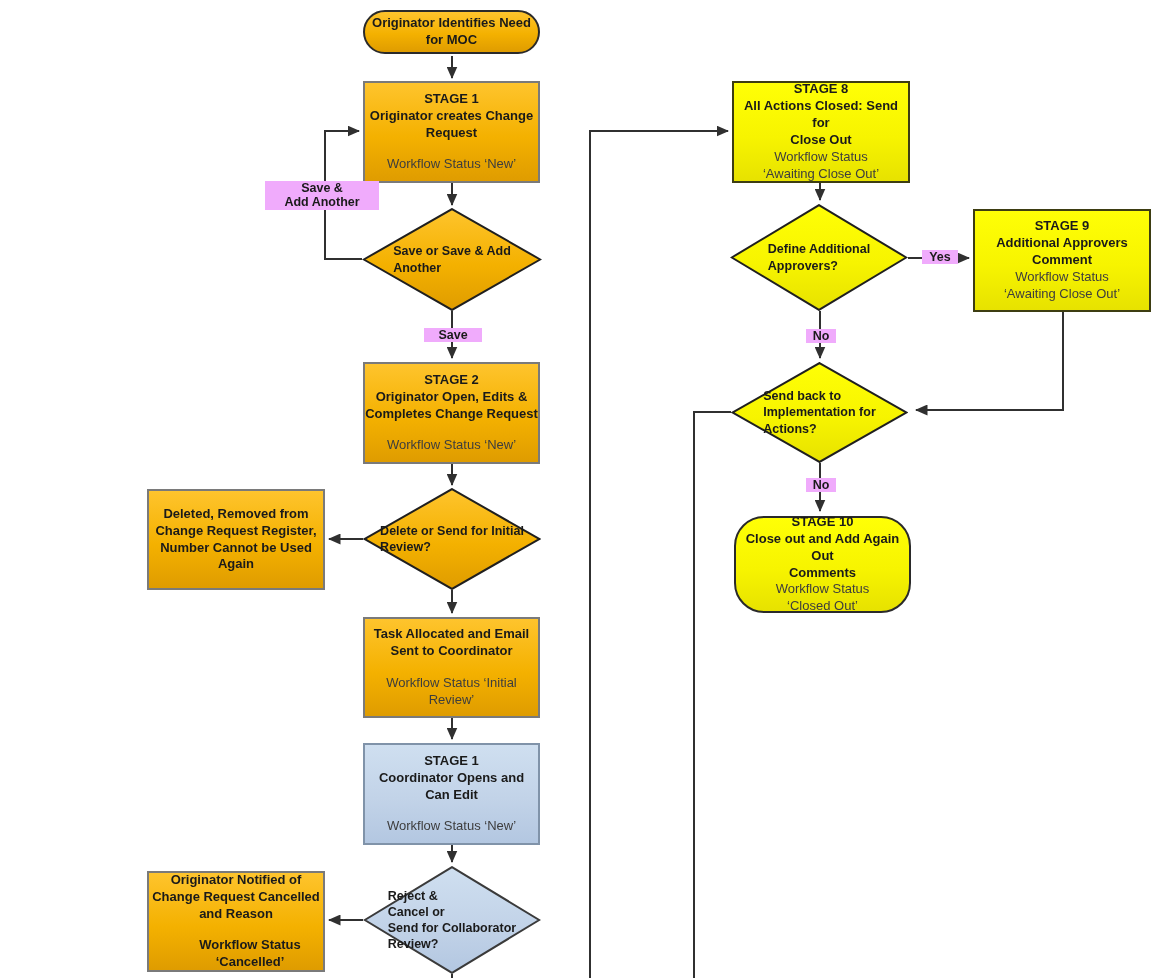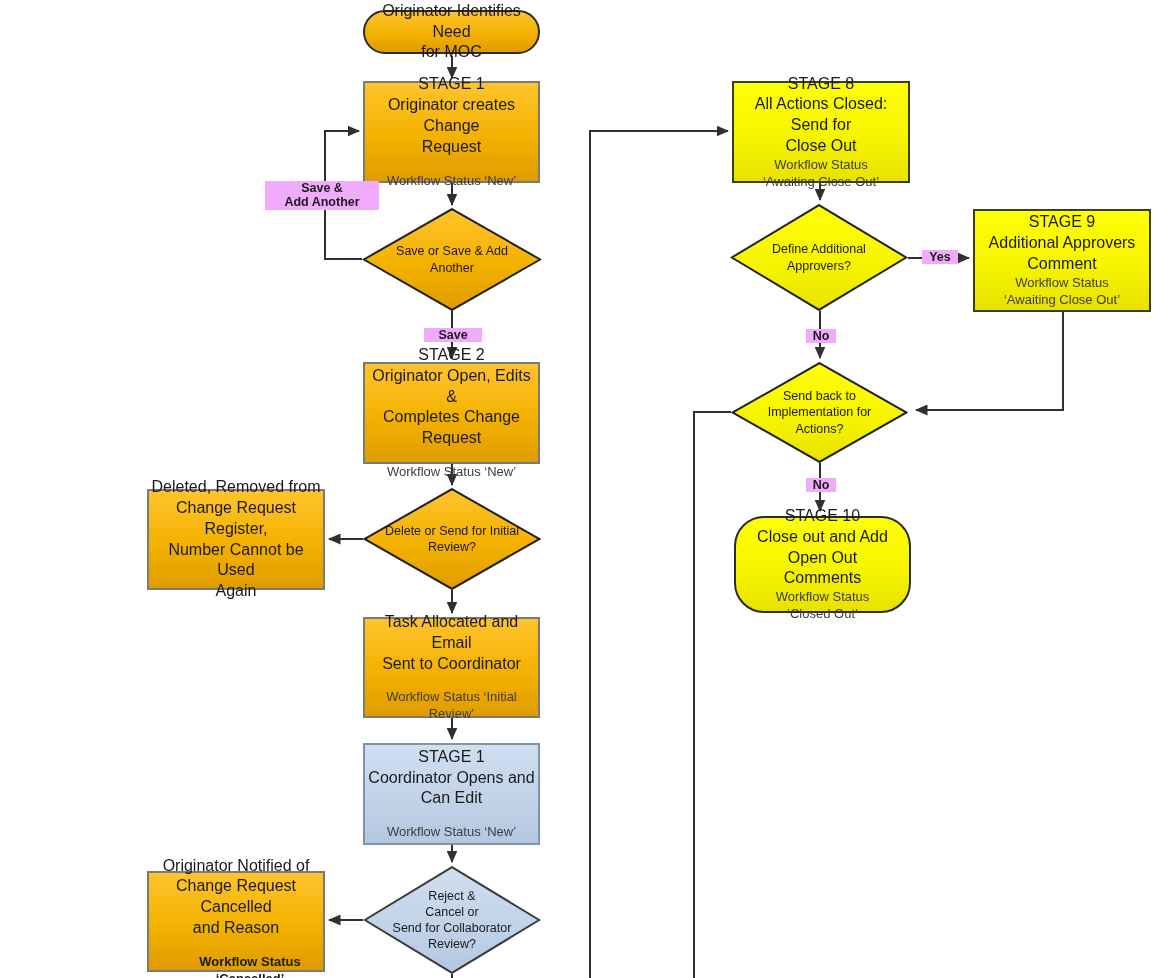--- a/index.html
+++ b/index.html
@@ -7,28 +7,28 @@
           font-family:"Liberation Sans",sans-serif;}
   .wires{position:absolute;inset:0;z-index:1;}
   .node{position:absolute;box-sizing:border-box;display:flex;flex-direction:column;
         align-items:center;justify-content:center;text-align:center;z-index:2;}
   .proc{border:2px solid #7a7a7a;}
   .orange{background:linear-gradient(180deg,#fec42d 0%,#f4b100 55%,#df9c00 100%);border-color:#7a7a7a;}
   .yellow{background:linear-gradient(180deg,#ffff06 0%,#f7f400 55%,#e7e200 100%);border-color:#3d3d12;}
   .blue{background:linear-gradient(180deg,#cfdff0 0%,#c2d3e8 55%,#b3c7e1 100%);border-color:#8093a9;}
   .terminator{border-radius:22px;border-color:#2a2a2a;}
   .rounded{border-radius:30px;border-color:#2a2a2a;}
-  .title,.body{font-weight:normal;color:#1a1a1a;font-size:16px;line-height:1.3;white-space:pre-line;}
+  .title,.body{font-weight:bold;color:#1a1a1a;font-size:13px;line-height:1.3;white-space:pre-line;}
   .status{color:#3d3d3d;font-size:13px;line-height:1.3;white-space:pre-line;}
   .gap{margin-top:15px;}
   .boldstatus{font-weight:bold;color:#1a1a1a;margin-left:28px;}
   .diamond{background:none;border:none;}
   .diamond > svg{position:absolute;inset:0;width:100%;height:100%;}
-  .dtext{position:relative;z-index:1;font-weight:normal;font-size:12.5px;color:#1a1a1a;
-         line-height:1.3;white-space:pre-line;text-align:center;}
+  .dtext{position:relative;z-index:1;font-weight:bold;font-size:12.5px;color:#1a1a1a;
+         line-height:1.3;white-space:pre-line;text-align:left;}
   .elabel{position:absolute;z-index:3;font-weight:bold;font-size:12.5px;color:#1a1a1a;
           text-align:center;background:#f0abfc;line-height:1.15;white-space:pre-line;padding:0 1px;}
 </style>
 </head>
 <body>
 
 <div class="canvas">
 
   <svg width="0" height="0" style="position:absolute">
     <defs>
@@ -184,19 +184,19 @@
     <svg viewBox="0 0 100 100" preserveAspectRatio="none">
       <polygon points="50,1 99,50 50,99 1,50" fill="url(#gradYellow)" stroke="#1f1f1f" stroke-width="2" vector-effect="non-scaling-stroke"></polygon>
     </svg>
     <div class="dtext">Send back to
 Implementation for
 Actions?</div>
   </div>
 
   <div class="node proc yellow rounded" style="left:734px;top:516px;width:177px;height:97px">
     <span class="title">STAGE 10</span>
-    <span class="body">Close out and Add Open Out
+    <span class="body">Close out and Add Again Out
 Comments</span>
     <span class="status">Workflow Status
 ‘Closed Out’</span>
   </div>
 
 </div>
 
 </body></html>

